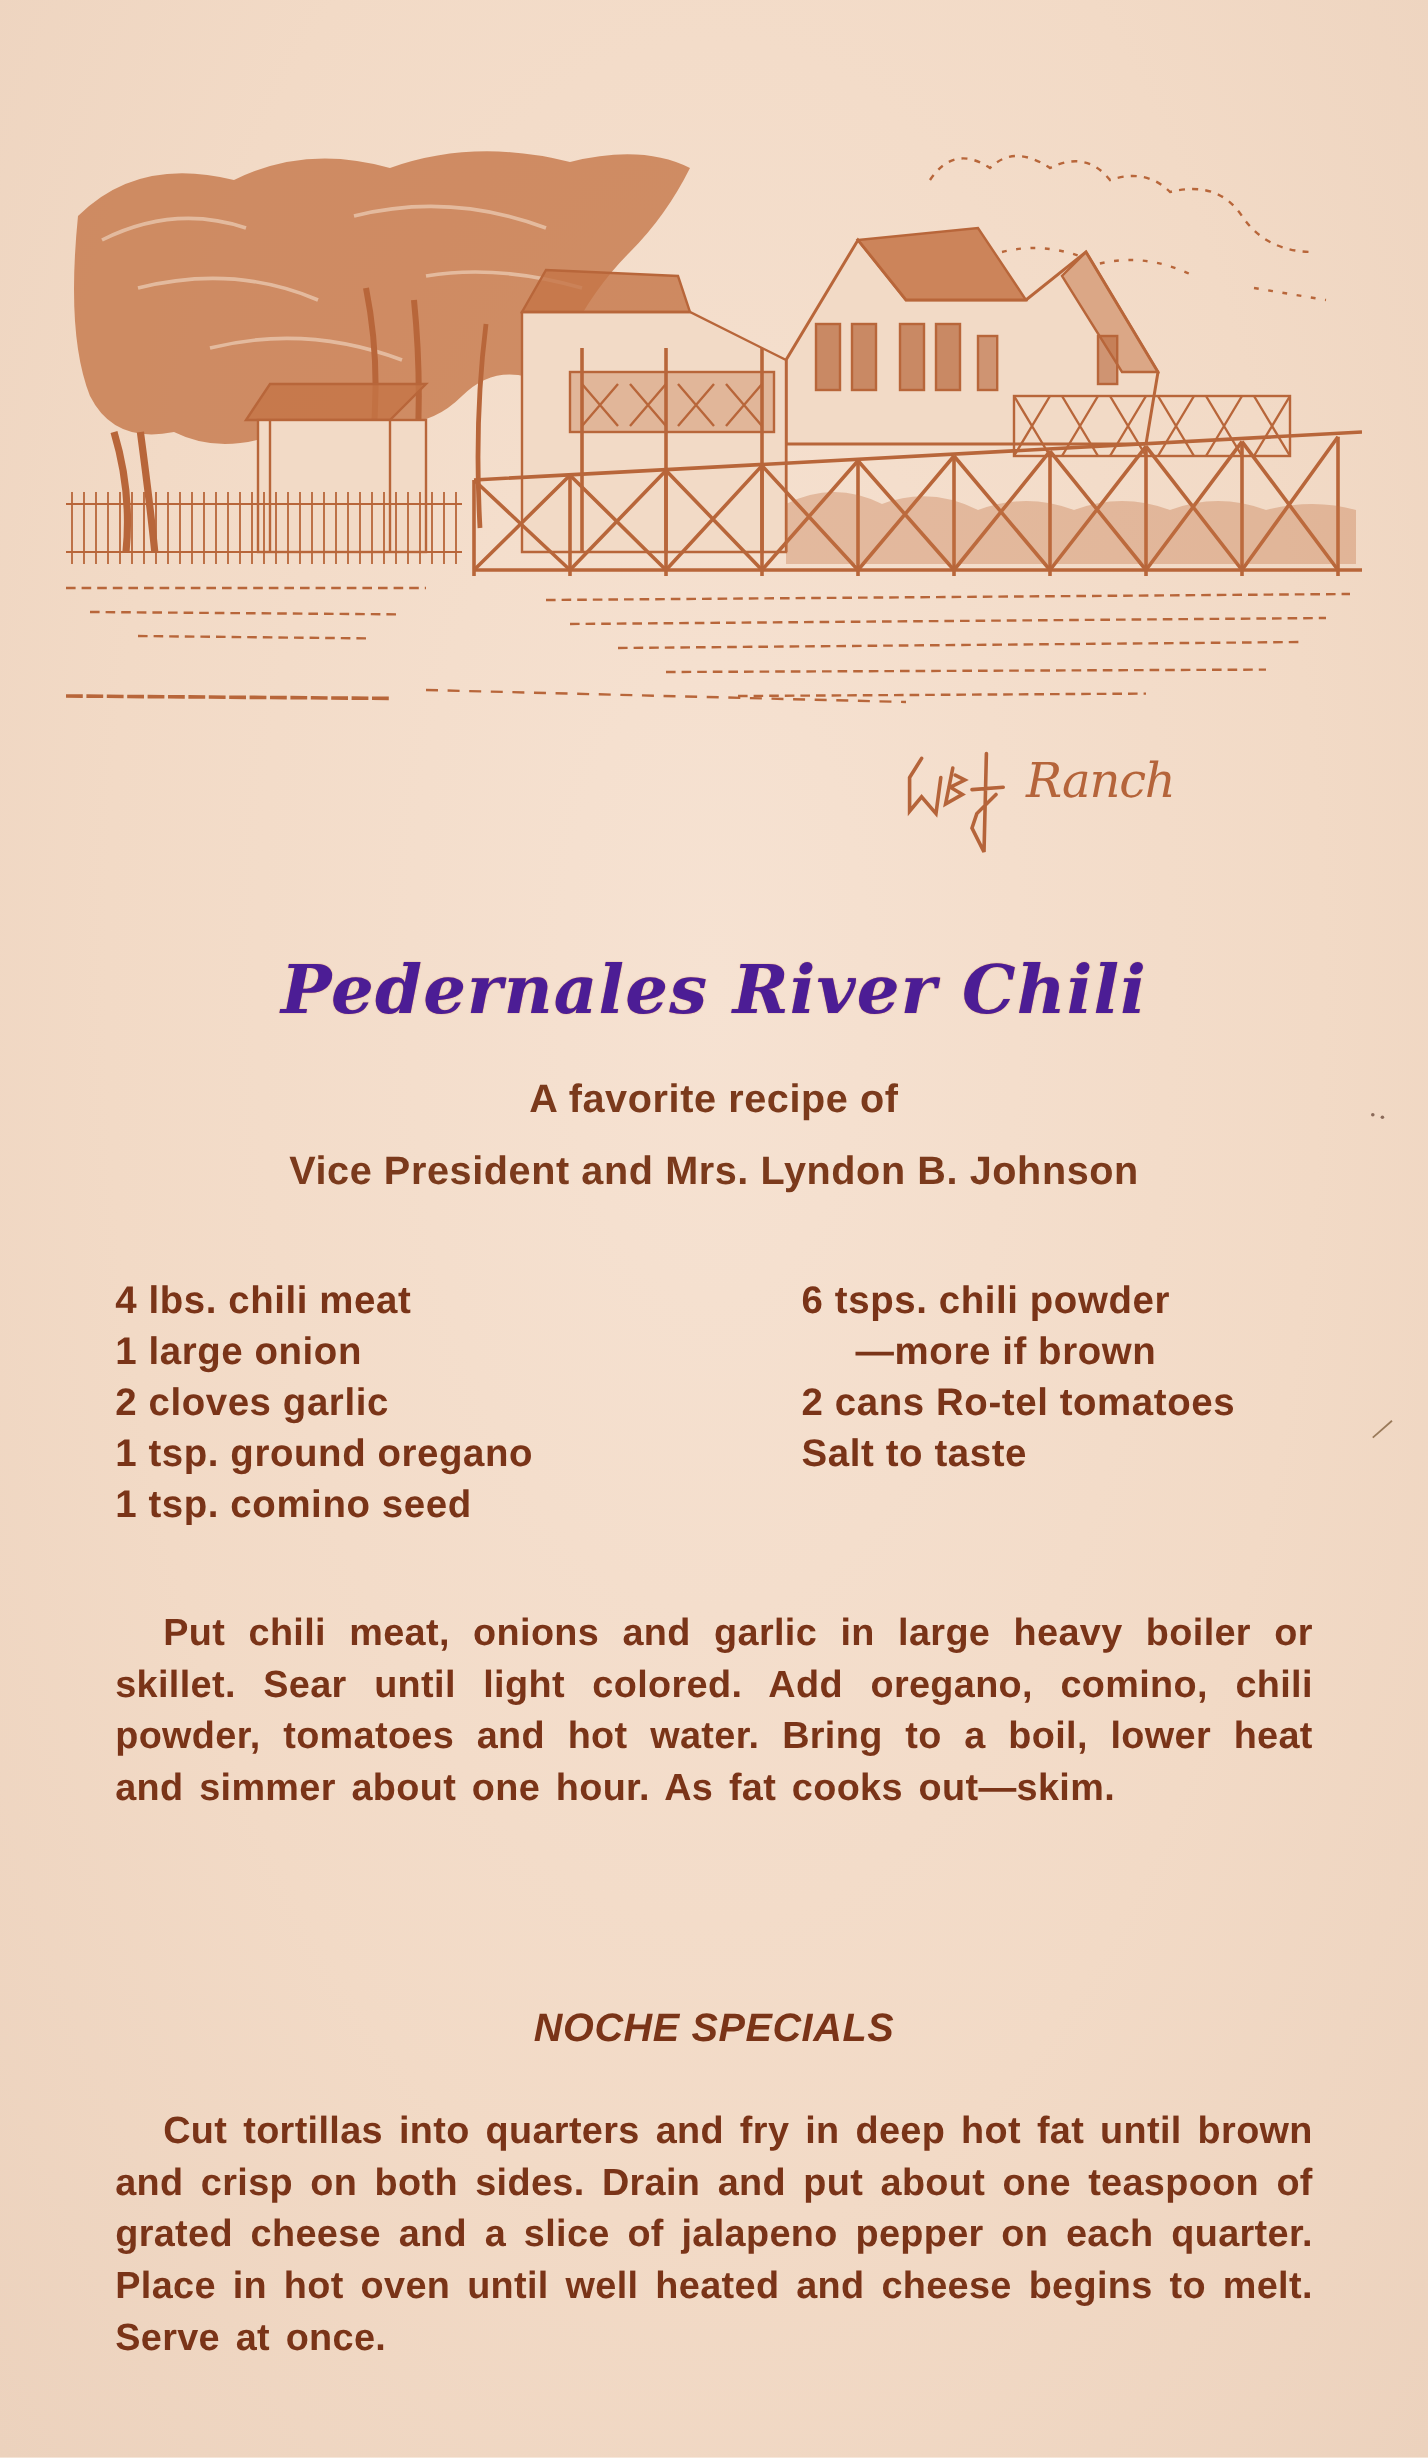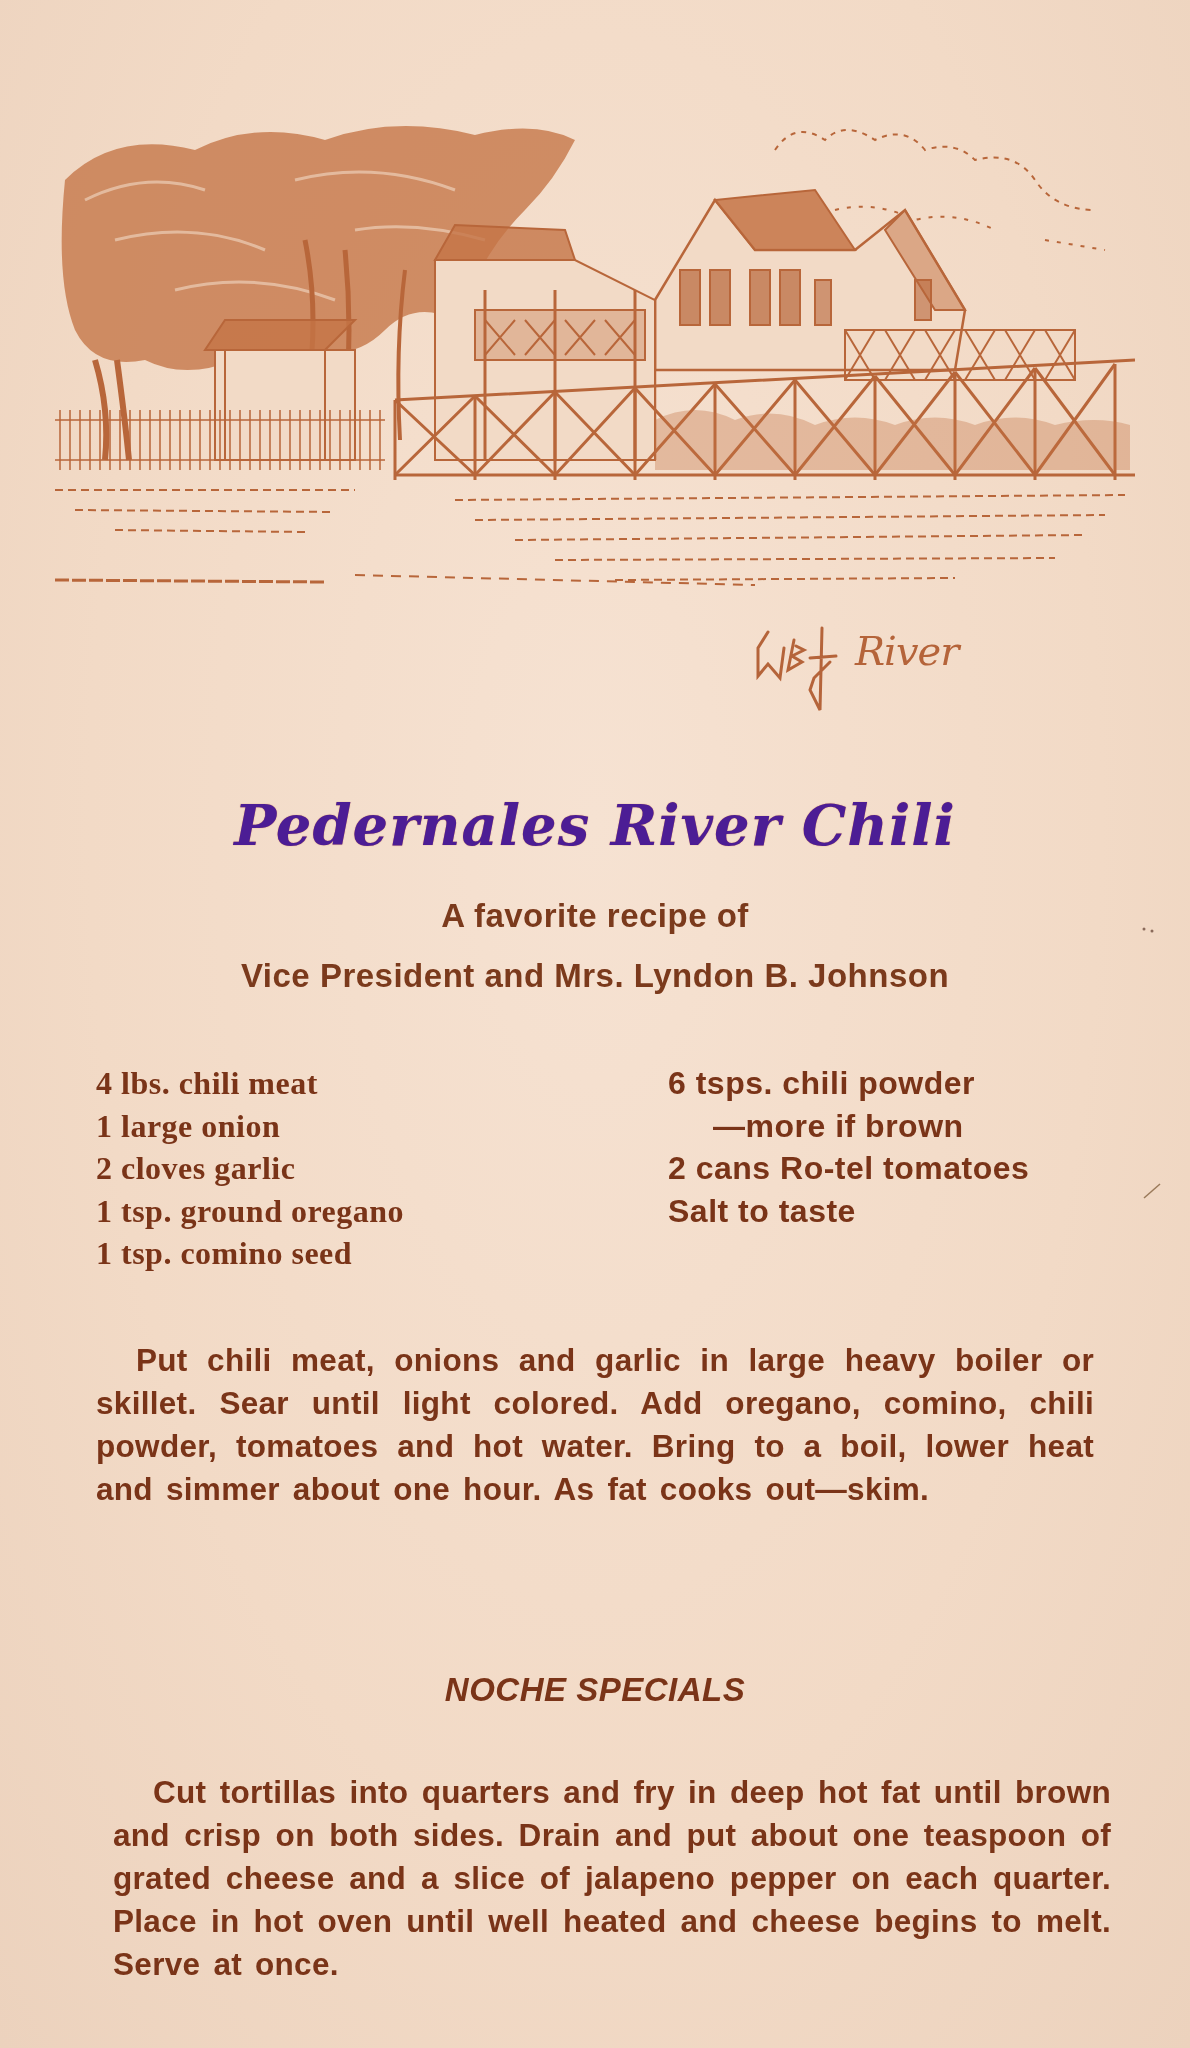--- a/index.html
+++ b/index.html
@@ -30,21 +30,21 @@
     font-weight:bold; font-size:33px; color:#7b3a1c; letter-spacing:0.5px;
   }
   .sub1 { top:897px; }
   .sub2 { top:957px; }
   .ingredients {
     position:absolute; left:96px; top:1062px; width:1010px;
     display:flex; font-weight:bold; font-size:32px; color:#7a3418; line-height:42.5px;
     letter-spacing:0.5px;
   }
   .ing-col { flex:0 0 auto; }
-  .ing-col.left { width:572px;font-family:Liberation Serif, serif; }
+  .ing-col.left { width:572px; }
   .ing-item.indent { padding-left:45px; }
   .para {
     position:absolute; left:96px; width:998px;
     font-weight:bold; font-size:31.5px; color:#7a3418; line-height:43px;
     text-align:justify; text-align-last:left; letter-spacing:0.3px;
     text-indent:40px; word-spacing:4px;
   }
   .para1 { top:1339px; }
   .heading2 {
     position:absolute; left:0; right:0; top:1671px; text-align:center;
@@ -119,21 +119,21 @@
   </svg>
 
   <div class="signature">
     <svg width="110" height="95" viewBox="0 0 110 95">
       <g stroke="#b5643a" stroke-width="3" fill="none" stroke-linecap="round">
         <path d="M18 12 L8 28 L8 56 L18 44 L30 58 L34 28"></path>
         <path d="M44 20 L38 50 L52 42 L42 36 L54 30 L46 26"></path>
         <path d="M72 8 L70 90 L60 70 L64 58 L80 42 M60 38 L86 36"></path>
       </g>
     </svg>
-    <span class="sig-text">River</span>
+    <span class="sig-text">Ranch</span>
   </div>
 
   <div class="title">Pedernales River Chili</div>
   <div class="subtitle sub1">A favorite recipe of</div>
   <div class="subtitle sub2">Vice President and Mrs. Lyndon B. Johnson</div>
 
   <div class="ingredients">
     <div class="ing-col left">
       <div class="ing-item">4 lbs. chili meat</div>
       <div class="ing-item">1 large onion</div>
@@ -145,21 +145,21 @@
       <div class="ing-item">6 tsps. chili powder</div>
       <div class="ing-item indent">—more if brown</div>
       <div class="ing-item">2 cans Ro-tel tomatoes</div>
       <div class="ing-item">Salt to taste</div>
     </div>
   </div>
 
   <p class="para para1" style="margin:0">Put chili meat, onions and garlic in large heavy boiler or skillet. Sear until light colored. Add oregano, comino, chili powder, tomatoes and hot water. Bring to a boil, lower heat and simmer about one hour. As fat cooks out—skim.</p>
 
   <div class="heading2">NOCHE SPECIALS</div>
-  <p class="para para2" style="margin:17px">Cut tortillas into quarters and fry in deep hot fat until brown and crisp on both sides. Drain and put about one teaspoon of grated cheese and a slice of jalapeno pepper on each quarter. Place in hot oven until well heated and cheese begins to melt. Serve at once.</p>
+  <p class="para para2" style="margin:0">Cut tortillas into quarters and fry in deep hot fat until brown and crisp on both sides. Drain and put about one teaspoon of grated cheese and a slice of jalapeno pepper on each quarter. Place in hot oven until well heated and cheese begins to melt. Serve at once.</p>
 
   <svg class="speck" style="left:1140px;top:925px" width="20" height="10">
       <circle cx="4" cy="4" r="1.5" fill="#8a6a5a"></circle>
       <circle cx="12" cy="6" r="1.5" fill="#8a6a5a"></circle>
     </svg>
   <svg class="speck" style="left:1142px;top:1180px" width="20" height="20">
       <line x1="2" y1="18" x2="18" y2="4" stroke="#9a7a5a" stroke-width="1.5"></line>
     </svg>
 </div>
 

